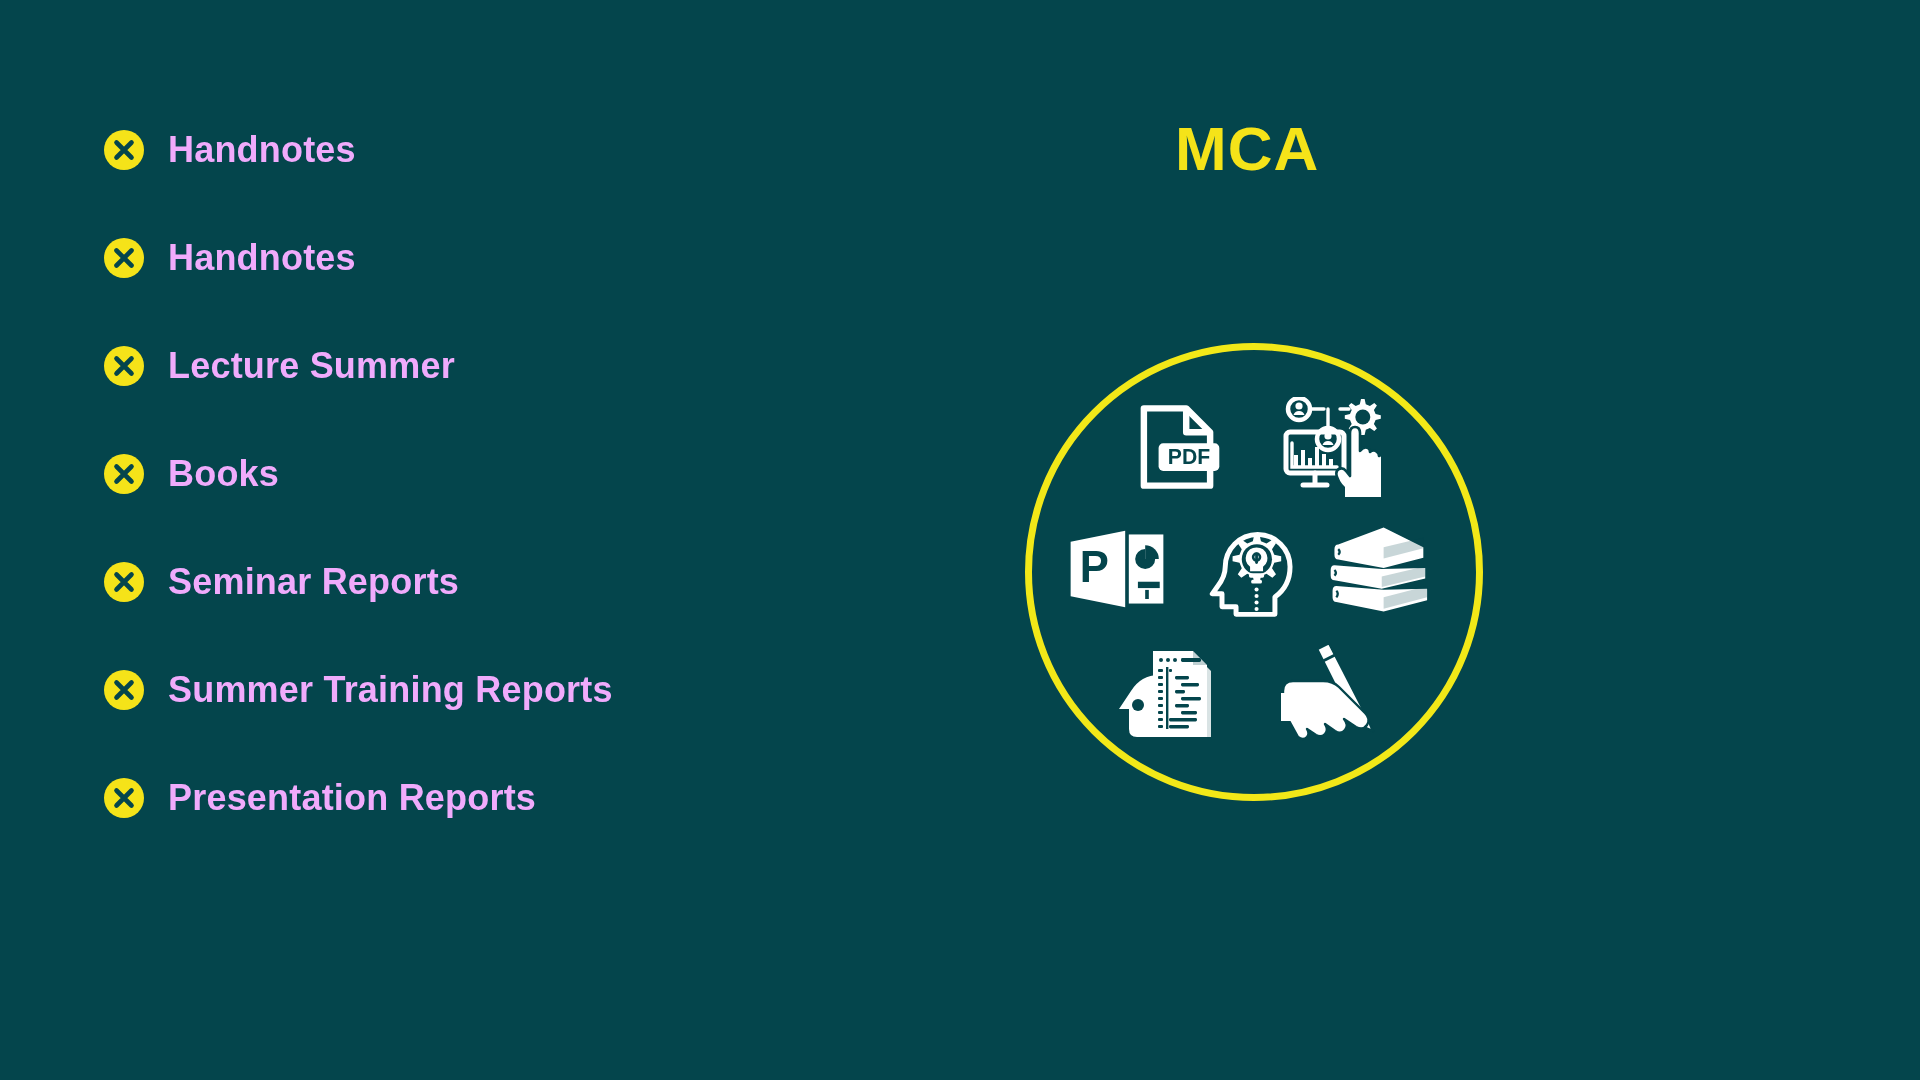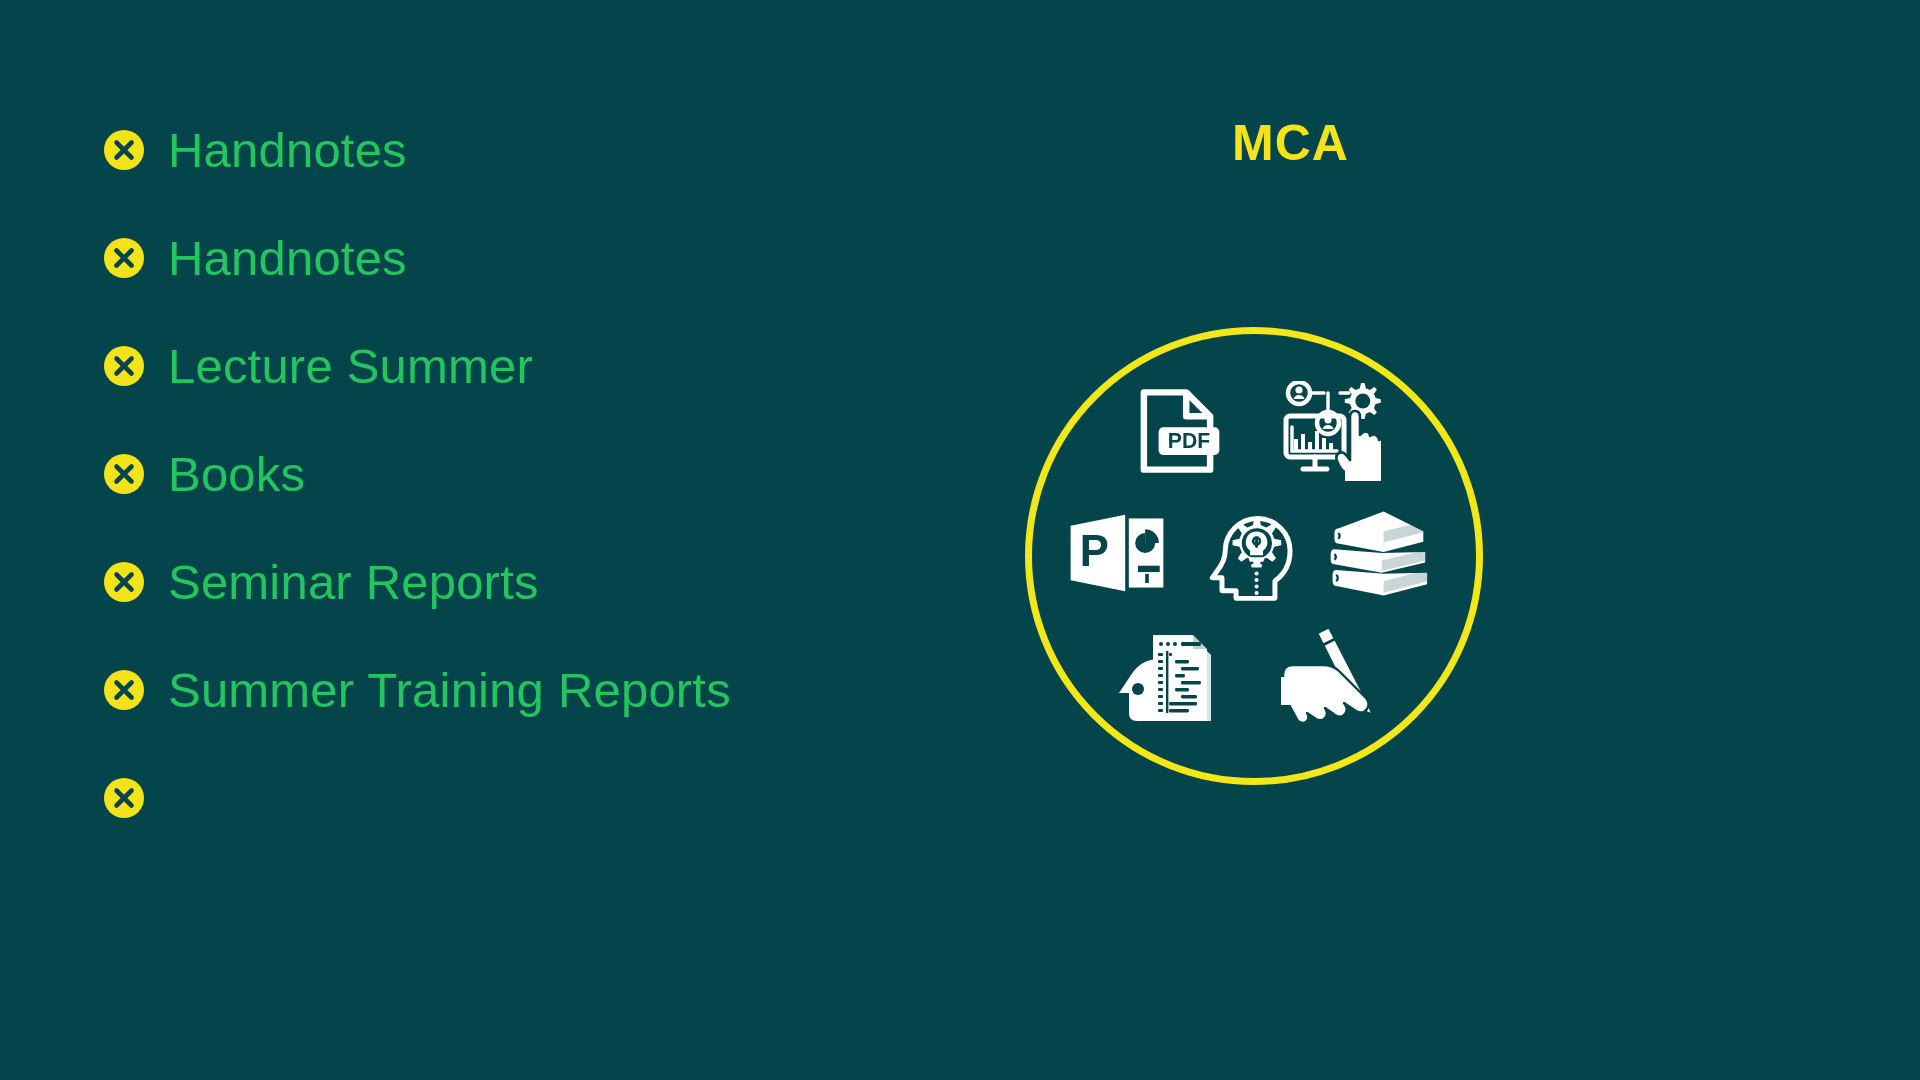--- a/index.html
+++ b/index.html
@@ -45,45 +45,45 @@
   }
 
   .bullet-icon {
     flex: 0 0 auto;
     width: 40px;
     height: 40px;
     display: block;
   }
 
   .feature-label {
-    color: #22c55e;
-    font-size: 49px;
-    font-weight: normal;
+    color: #f0abfc;
+    font-size: 36px;
+    font-weight: bold;
     letter-spacing: 0.2px;
     line-height: 1;
     white-space: nowrap;
   }
 
   
   .course-title {
     position: absolute;
-    left: 1232px;
+    left: 1175px;
     top: 118px;
     color: #f5e319;
-    font-size: 50px;
+    font-size: 62px;
     font-weight: bold;
     letter-spacing: 1px;
     line-height: 1;
   }
 
   
   .icon-circle {
     position: absolute;
     left: 1025px;
-    top: 327px;
+    top: 343px;
     width: 458px;
     height: 458px;
   }
   .icon-circle .ring {
     position: absolute;
     inset: 0;
     border-radius: 50%;
     border: 7px solid #f2e818;
     box-sizing: border-box;
   }
@@ -173,20 +173,21 @@
       <span class="feature-label">Summer Training Reports</span>
     </li>
 
     <li class="feature-item">
       <span class="bullet-icon">
         <svg viewBox="0 0 40 40" width="40" height="40" aria-hidden="true">
           <circle cx="20" cy="20" r="20" fill="#f5e319"></circle>
           <path d="M12.5 12.5 L27.5 27.5 M27.5 12.5 L12.5 27.5" stroke="#04454c" stroke-width="4.6" stroke-linecap="round"></path>
         </svg>
       </span>
+      <span class="feature-label">Presentation Reports</span>
     </li>
 
   </ul>
 
   <div class="course-title">MCA</div>
 
   <div class="icon-circle">
     <div class="ring"></div>
 
     <div class="icon-grid">

